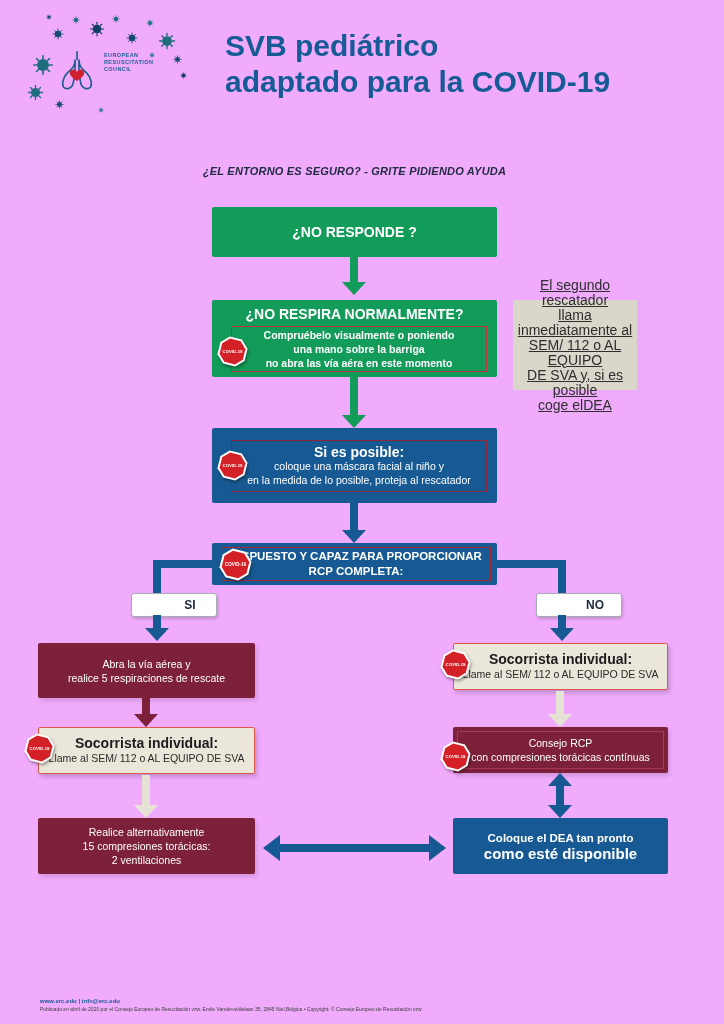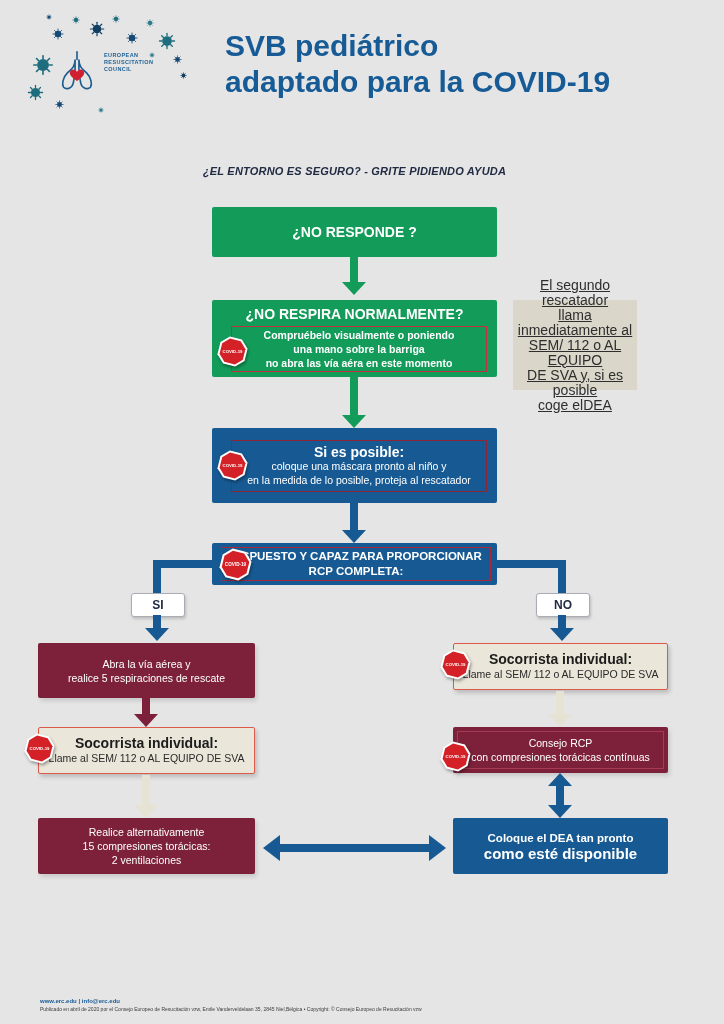--- a/index.html
+++ b/index.html
@@ -1,21 +1,21 @@
 <!DOCTYPE html>
 <html style="--green: #129b59; --blue: #175a93; --maroon: #7c2139; --cream: #eae6da; --cream_arrow: #e6e2d4; --graybox: #dad6ca; --covid_red: #d32127; --red_border: #dd5a4b; --ink: #212b42; --title_blue: #165a96;"><head>
 <meta charset="utf-8">
 <style>
   :root{
     --green:#129b59; --blue:#175a93; --maroon:#7c2139;
     --cream:#eae6da; --cream_arrow:#e6e2d4; --graybox:#dad6ca;
     --covid_red:#d32127; --red_border:#dd5a4b; --ink:#212b42; --title_blue:#165a96;
   }
   html,body{margin:0;padding:0;background:#fff;}
-  .page{position:relative;width:724px;height:1024px;background:#e5e5e5;overflow:hidden;
+  .page{position:relative;width:724px;height:1024px;background:#f0abfc;overflow:hidden;
         font-family:"Liberation Sans",sans-serif;}
 
   
   .virus{position:absolute;}
   .lungs{position:absolute;left:54px;top:48px;}
   .logo-text{position:absolute;left:104px;top:52px;color:#1c5f94;font-weight:bold;
              font-size:5.5px;line-height:7px;letter-spacing:.4px;}
 
   
   .title{position:absolute;left:225px;top:28px;color:var(--title_blue);
@@ -55,21 +55,21 @@
              border-right:17px solid var(--c);}
   .ha::after{content:"";position:absolute;left:100%;top:50%;margin-top:-13px;
              border-top:13px solid transparent;border-bottom:13px solid transparent;
              border-left:17px solid var(--c);}
   .seg{position:absolute;background:var(--blue);}
 
   
   .label-box{position:absolute;width:52px;height:22px;background:#fff;border:1px solid #a9adb3;
              border-radius:3px;display:flex;align-items:center;justify-content:center;
              font-size:12px;font-weight:bold;color:var(--ink);
-             box-shadow:1px 2px 3px rgba(0,0,0,.18);}
+             box-shadow:1px 2px 3px rgba(0,0,0,.18);padding-left:32px;}
 
   
   .covid{position:absolute;filter:drop-shadow(1.5px 2px 1.5px rgba(0,0,0,.35));}
 
   
   .footer-links{position:absolute;left:40px;top:998px;font-size:6px;font-weight:bold;
                 color:#1a5a96;}
   .footer-copy{position:absolute;left:40px;top:1006px;font-size:5px;color:#3c3c3c;}
 </style>
 </head>
@@ -193,21 +193,21 @@
     <div>SEM/ 112 o AL EQUIPO</div>
     <div>DE SVA y, si es posible</div>
     <div>coge elDEA</div>
   </div>
 
   <div class="va" style="--c:var(--green);left:350px;top:377px;height:38px"></div>
 
   <div class="box blue-bg" style="left:212px;top:428px;width:285px;height:75px">
     <div class="inner-frame" style="left:19px;top:12px;width:256px;height:52px;border:1.5px solid #8e2436">
       <div class="bt" style="line-height:14px">Si es posible:</div>
-      <div class="ln">coloque una máscara pronto al niño y</div>
+      <div class="ln">coloque una máscara facial al niño y</div>
       <div class="ln">en la medida de lo posible,  proteja al rescatador</div>
     </div>
   </div>
   <svg class="covid" style="left:217px;top:450px" width="31" height="31" viewBox="0 0 40 40">
     <use href="#covid-badge-shape"></use>
     <text x="20" y="22.3" text-anchor="middle" fill="#fff" font-family="Liberation Sans, sans-serif" font-size="5.6" font-weight="bold">COVID-19</text>
   </svg>
 
   <div class="va" style="--c:var(--blue);left:350px;top:503px;height:27px"></div>
 

